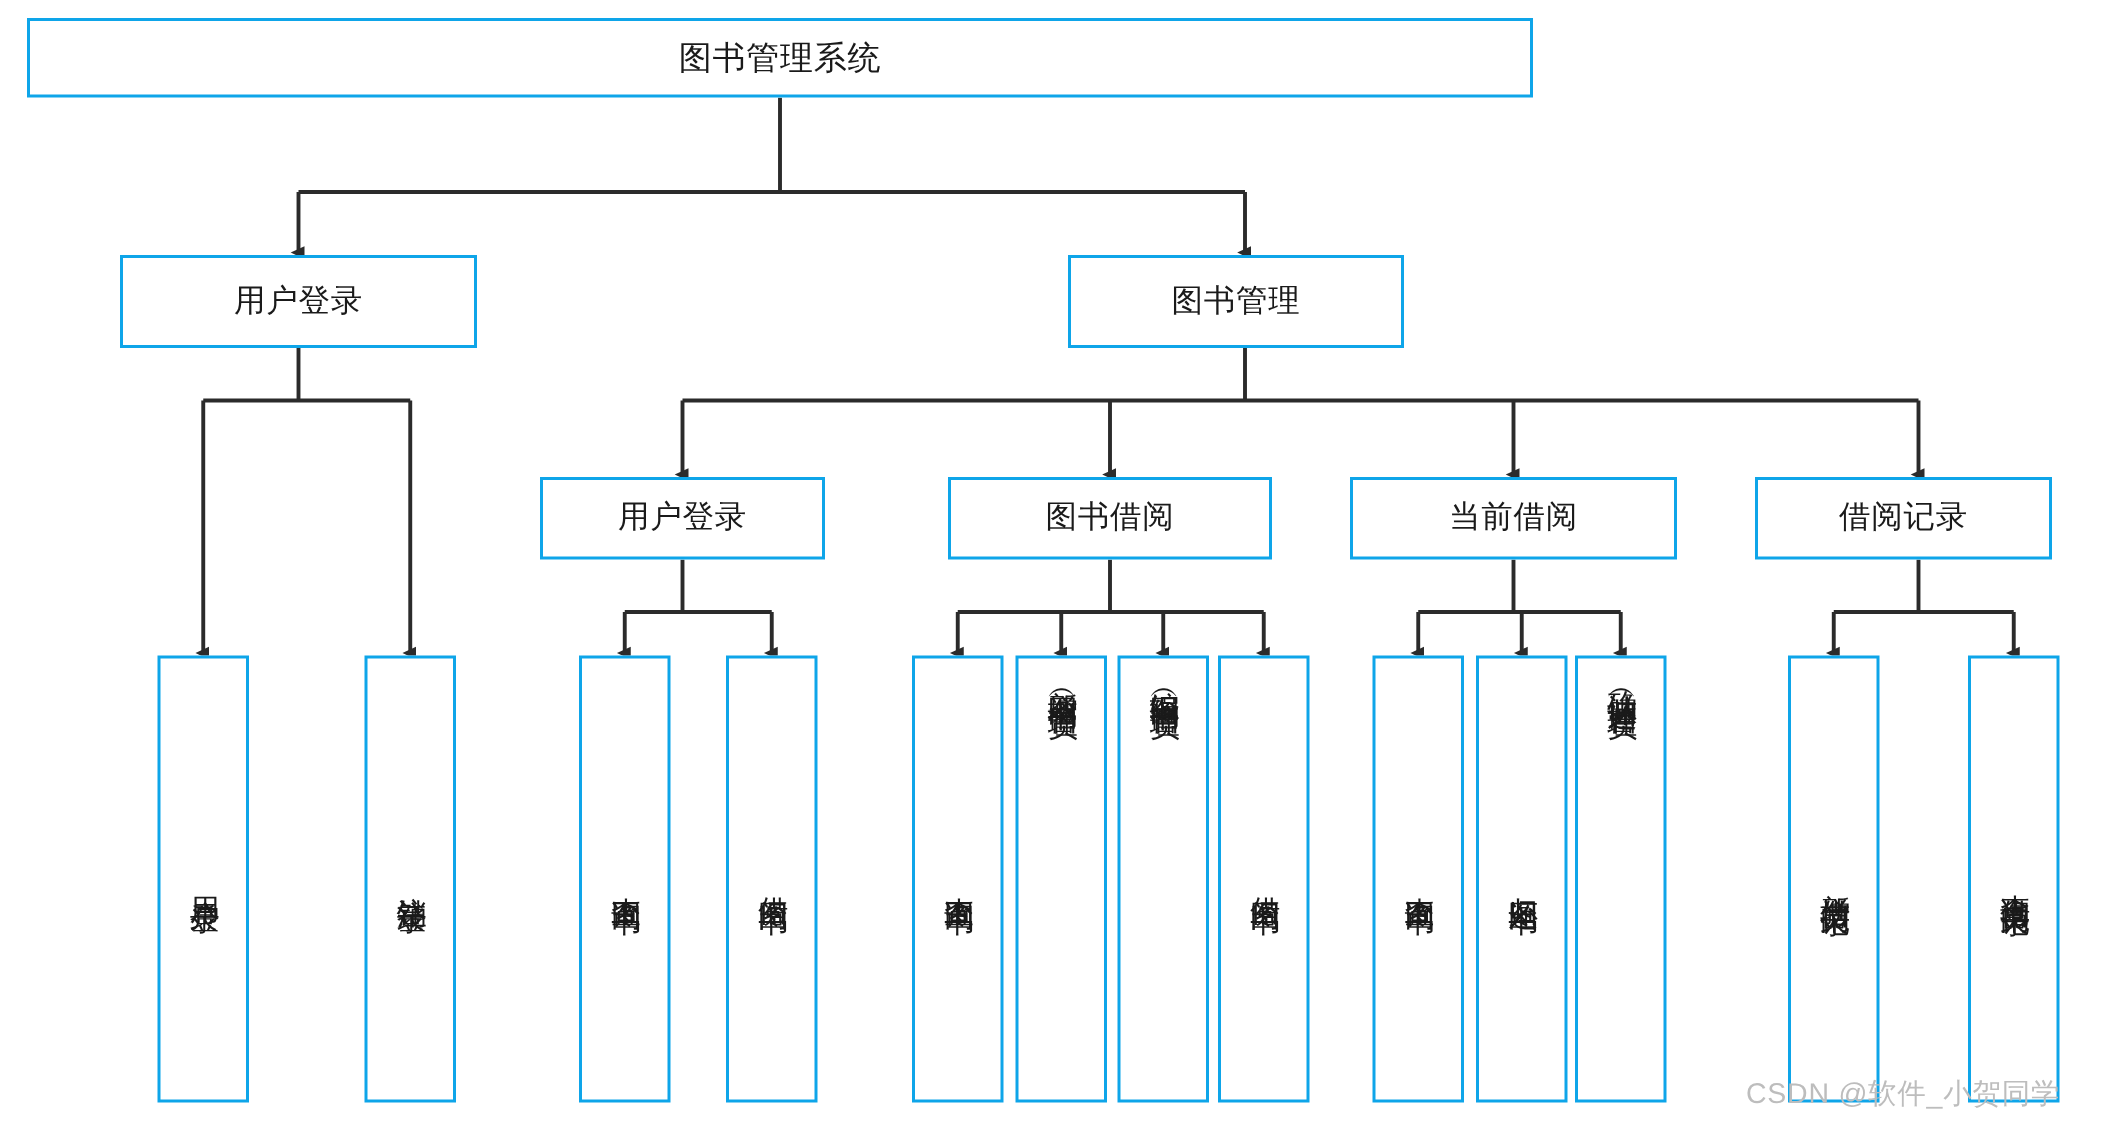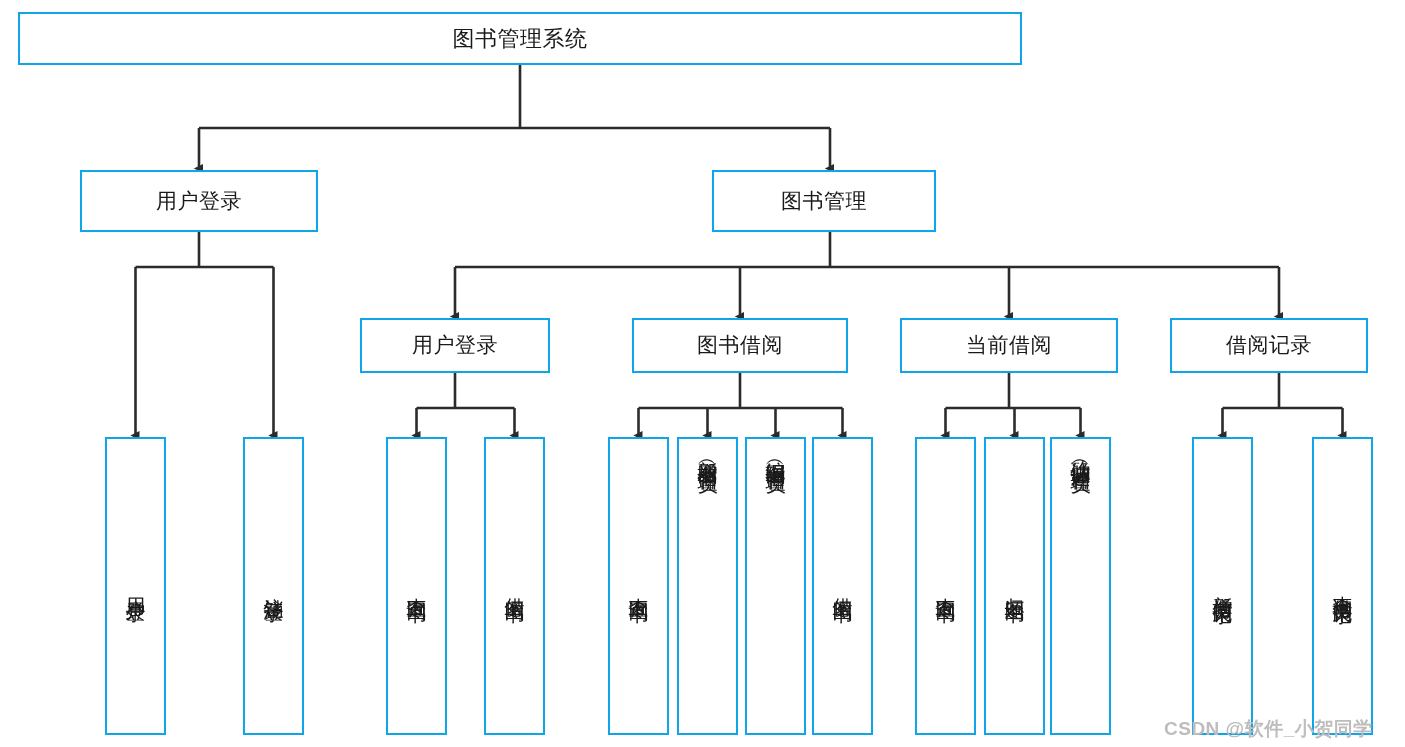--- a/index.html
+++ b/index.html
@@ -180,14 +180,14 @@
   <div class="node vert" style="left:1050px; top:437px; width:61px; height:298px;">
     <span class="node-label">确认归还（管理员）</span>
   </div>
   <div class="node vert centered" style="left:1192px; top:437px; width:61px; height:298px;">
     <span class="node-label">新增借阅记录</span>
   </div>
   <div class="node vert centered" style="left:1312px; top:437px; width:61px; height:298px;">
     <span class="node-label">查询借阅记录</span>
   </div>
 
-  <div class="watermark" style="left:1164px; top:716px;font-weight:bold;">CSDN @软件_小贺同学</div>
+  <div class="watermark" style="left:1164px; top:716px;">CSDN @软件_小贺同学</div>
 </div>
 
 </body></html>

